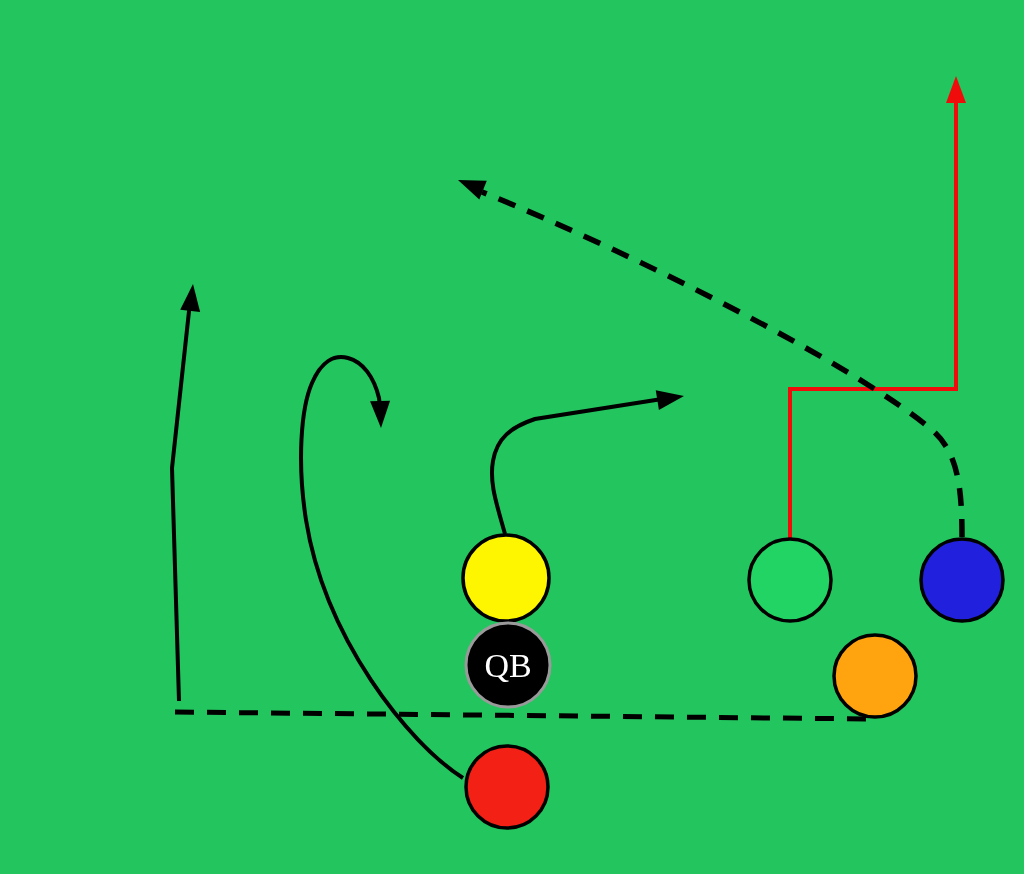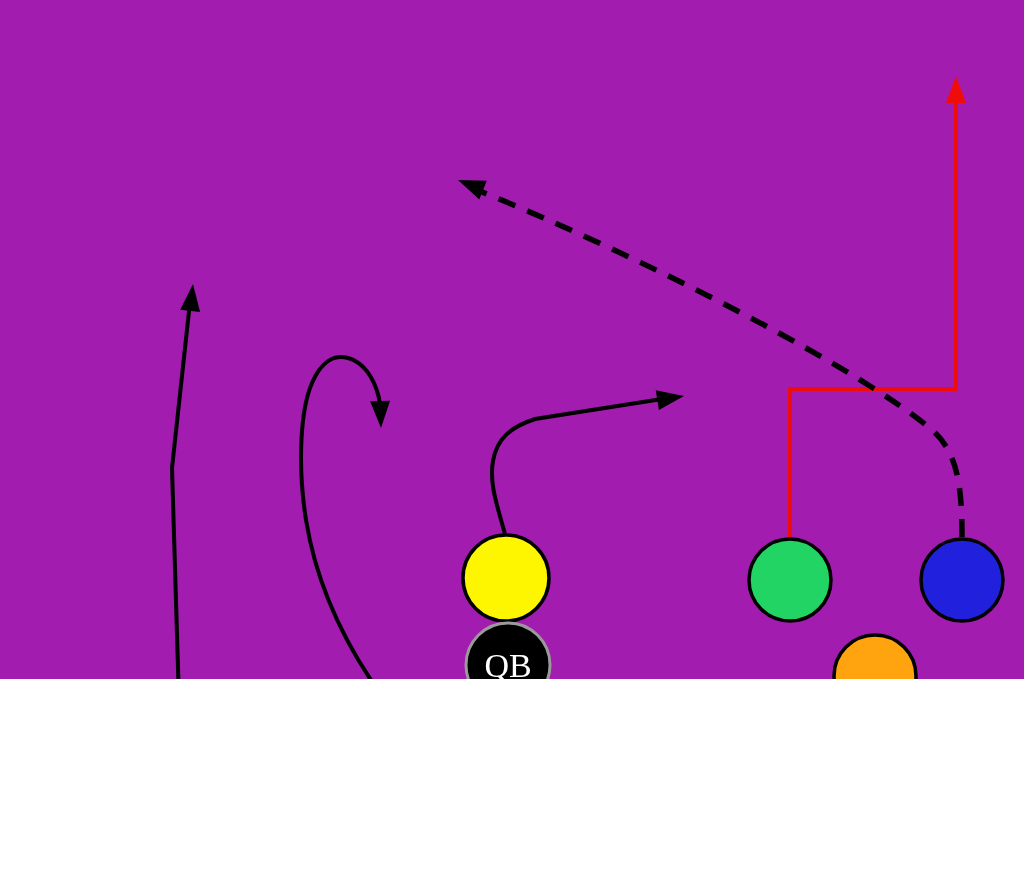--- a/index.html
+++ b/index.html
@@ -4,22 +4,22 @@
 <style>
   html, body {
     margin: 0;
     padding: 0;
     background: #ffffff;
     font-family: "Liberation Serif", serif;
   }
   .stage {
     position: relative;
     width: 1024px;
-    height: 679px;
-    background: #a21caf;
+    height: 874px;
+    background: #22c55e;
     overflow: hidden;
   }
   svg.play {
     position: absolute;
     left: 0;
     top: 0;
     width: 1024px;
     height: 894px;
   }
   text.player-label {

